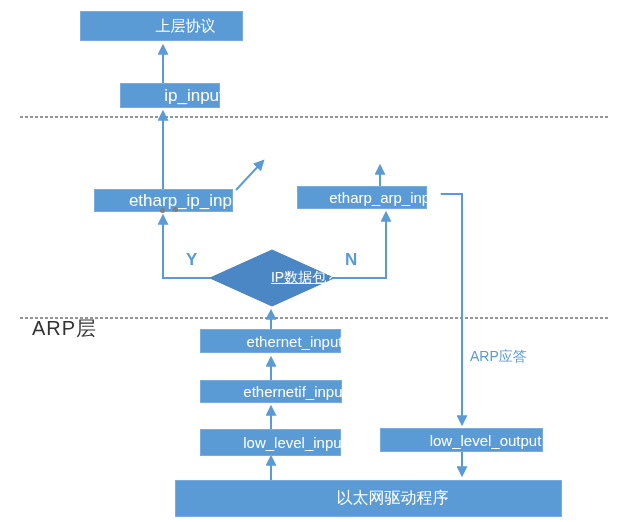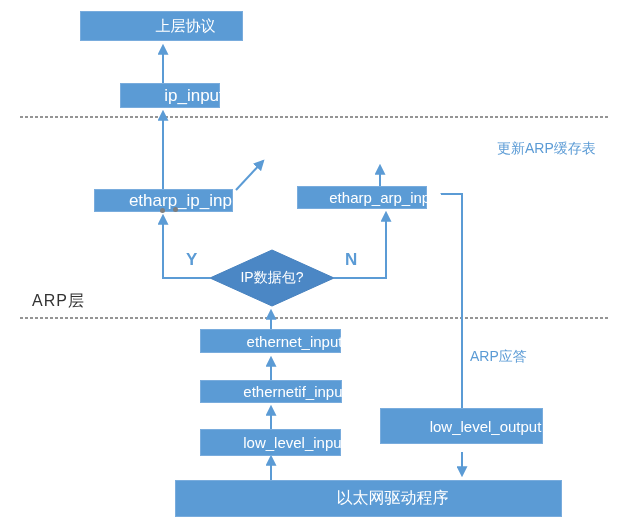--- a/index.html
+++ b/index.html
@@ -10,24 +10,24 @@
   .dashed{stroke:var(--dashed,#2b2b2b);stroke-width:1;stroke-dasharray:3 2;fill:none;}
   .diamond{fill:var(--diamond-fill,#4B87C5);stroke:var(--diamond-stroke,#4580BE);stroke-width:1;}
   #arw path{fill:var(--line,#5B9BD5);}
   .node{position:absolute;display:flex;align-items:center;justify-content:center;
         background:var(--box-fill,#5B9BD5);color:var(--box-text,#ffffff);
         border:1px solid var(--box-edge,#79ACDD);box-sizing:border-box;
         font-size:15px;white-space:nowrap;padding-left:48px;}
   .node.big{font-size:17px;}
   .lbl{position:absolute;white-space:nowrap;}
   .lbl.blue{color:var(--annotation,#5B9BD5);}
-  .arp-layer{font-size:16px;color:var(--label-text,#333333);letter-spacing:1px;}
+  .arp-layer{font-size:20px;color:var(--label-text,#333333);letter-spacing:1px;margin-top:24px;}
   .yn{font-size:17px;font-weight:bold;}
   .note{font-size:14px;}
-  .diamond-label{color:var(--box-text,#ffffff);font-size:14px;width:124px;text-align:center;}
+  .diamond-label{color:var(--box-text,#ffffff);font-size:14px;width:124px;text-align:right;text-decoration:underline;}
   .dot{position:absolute;width:5px;height:5px;border-radius:50%;background:var(--dot,#7f7f7f);}
 </style>
 </head>
 <body>
 
 <div class="canvas">
 
   <svg class="wires" width="644" height="522" viewBox="0 0 644 522">
     <defs>
       <marker id="arw" viewBox="0 0 10 10" refX="8" refY="5" markerWidth="5.5" markerHeight="5.5" orient="auto-start-reverse">
@@ -62,30 +62,29 @@
 
 
   <div class="node" style="left:297px;top:186px;width:130px;height:23px;">etharp_arp_input</div>
 
   <div class="node" style="left:200px;top:329px;width:141px;height:24px;">ethernet_input</div>
 
   <div class="node" style="left:200px;top:380px;width:142px;height:23px;">ethernetif_input</div>
 
   <div class="node" style="left:200px;top:429px;width:141px;height:27px;">low_level_input</div>
 
-  <div class="node" style="left:380px;top:408px;width:163px;height:36px;">low_level_output</div>
+  <div class="node" style="left:380px;top:428px;width:163px;height:24px;">low_level_output</div>
 
   <div class="node" style="left:175px;top:480px;width:387px;height:37px;font-size:16px;">以太网驱动程序</div>
 
   <div class="lbl diamond-label" style="left:210px;top:269px;">IP数据包?</div>
 
   <div class="lbl blue yn" style="left:186px;top:250px;">Y</div>
   <div class="lbl blue yn" style="left:345px;top:250px;">N</div>
 
-  <div class="lbl blue note" style="left:497px;top:140px;">更新ARP缓存表</div>
   <div class="lbl blue note" style="left:470px;top:348px;">ARP应答</div>
 
   <div class="lbl arp-layer" style="left:32px;top:291px;">ARP层</div>
 
   <div class="dot" style="left:160px;top:208px;"></div>
   <div class="dot" style="left:173px;top:207px;"></div>
 
 </div>
 
 </body></html>

